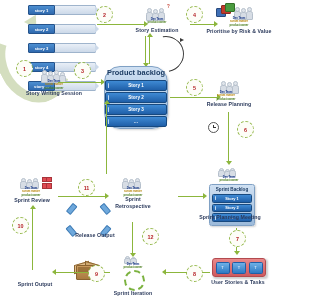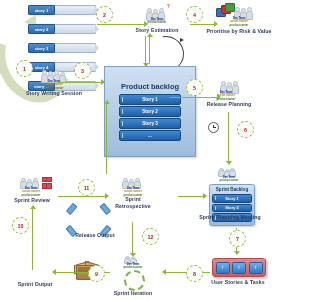--- a/index.html
+++ b/index.html
@@ -38,21 +38,21 @@
       display:flex;align-items:center;justify-content:center;}
   .ribbon .bar{position:absolute;left:24px;top:0;width:42px;height:8px;
       background:linear-gradient(#e9eff7,#ccd9e9);border:.6px solid #9fb4cc;
       border-radius:0 1px 1px 0;}
   .ribbon .bar:after{content:"";position:absolute;right:-4px;top:0;
       border-top:4px solid transparent;border-bottom:4px solid transparent;
       border-left:4.5px solid #ccd9e9;}
 
   
   .panel{background:linear-gradient(#cfe0f2,#9dbcdd);border:1px solid #7fa0c4;
-         border-radius:0;padding:14px;box-shadow:1px 1px 2px rgba(0,0,0,.18);}
+         border-radius:16px;padding:0;box-shadow:1px 1px 2px rgba(0,0,0,.18);}
   .panel-title{font-size:7.4px;font-weight:bold;color:#1d3c63;text-align:center;
          margin:1px 0 3px;}
   .pcard{height:8.5px;margin:1.6px 0;border-radius:2px;
          background:linear-gradient(#3f8ad4,#1f5fa8);border:.6px solid #17497f;
          color:#fff;font-size:4.6px;font-weight:bold;
          display:flex;align-items:center;justify-content:center;position:relative;}
   .pcard:before{content:"";position:absolute;left:2px;top:1.6px;width:1.4px;
          height:5px;background:#bfd8f2;border-radius:1px;}
 
   

